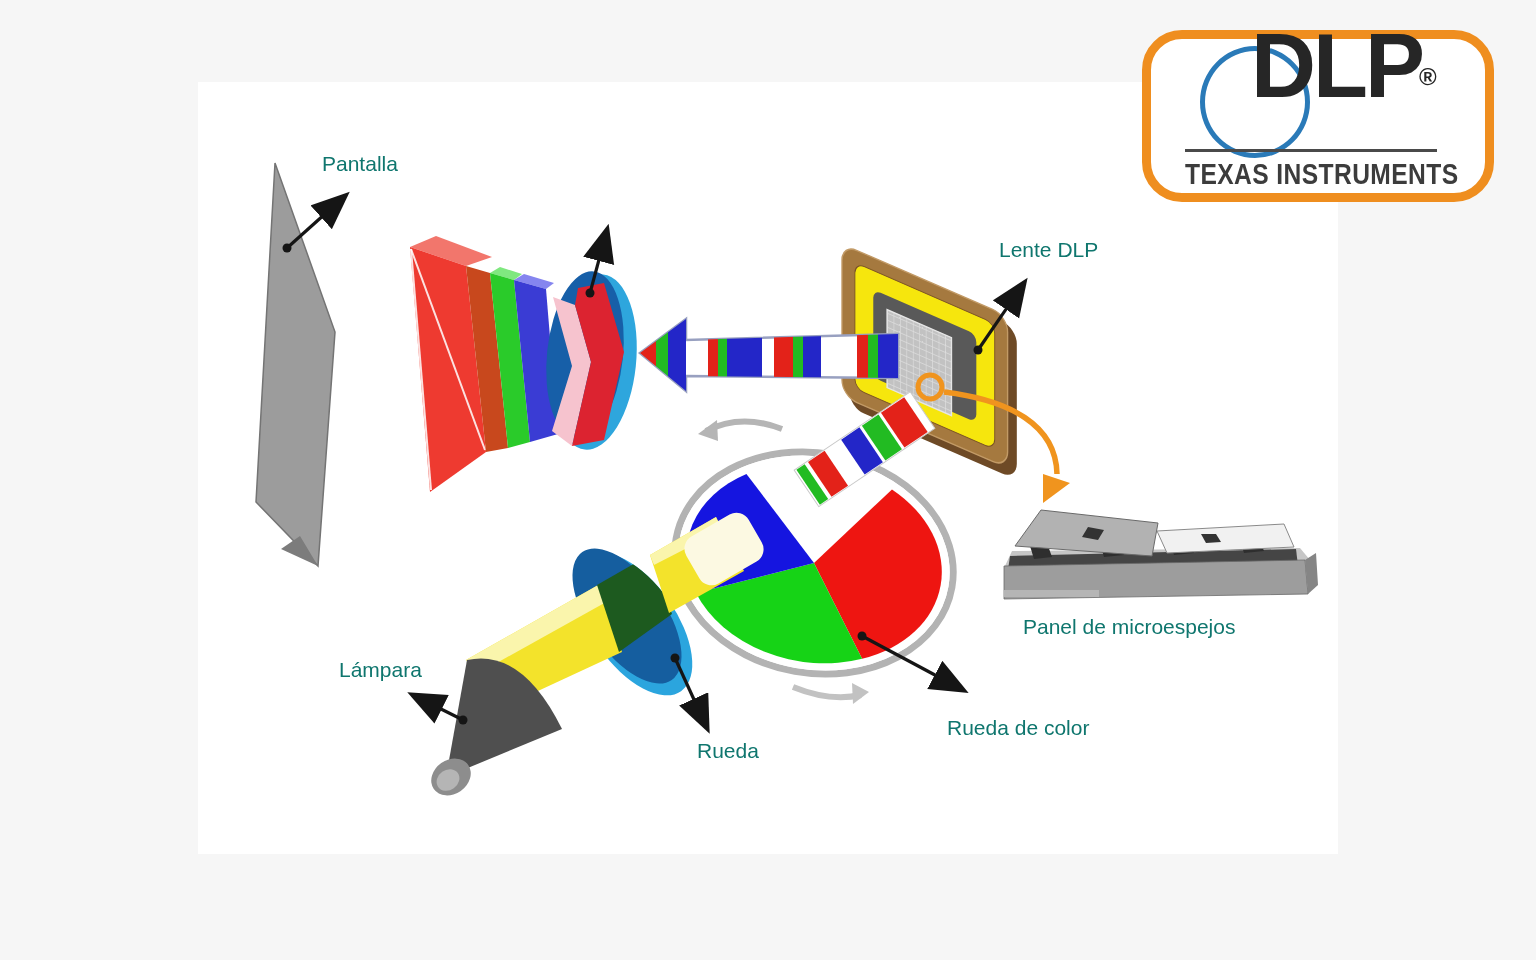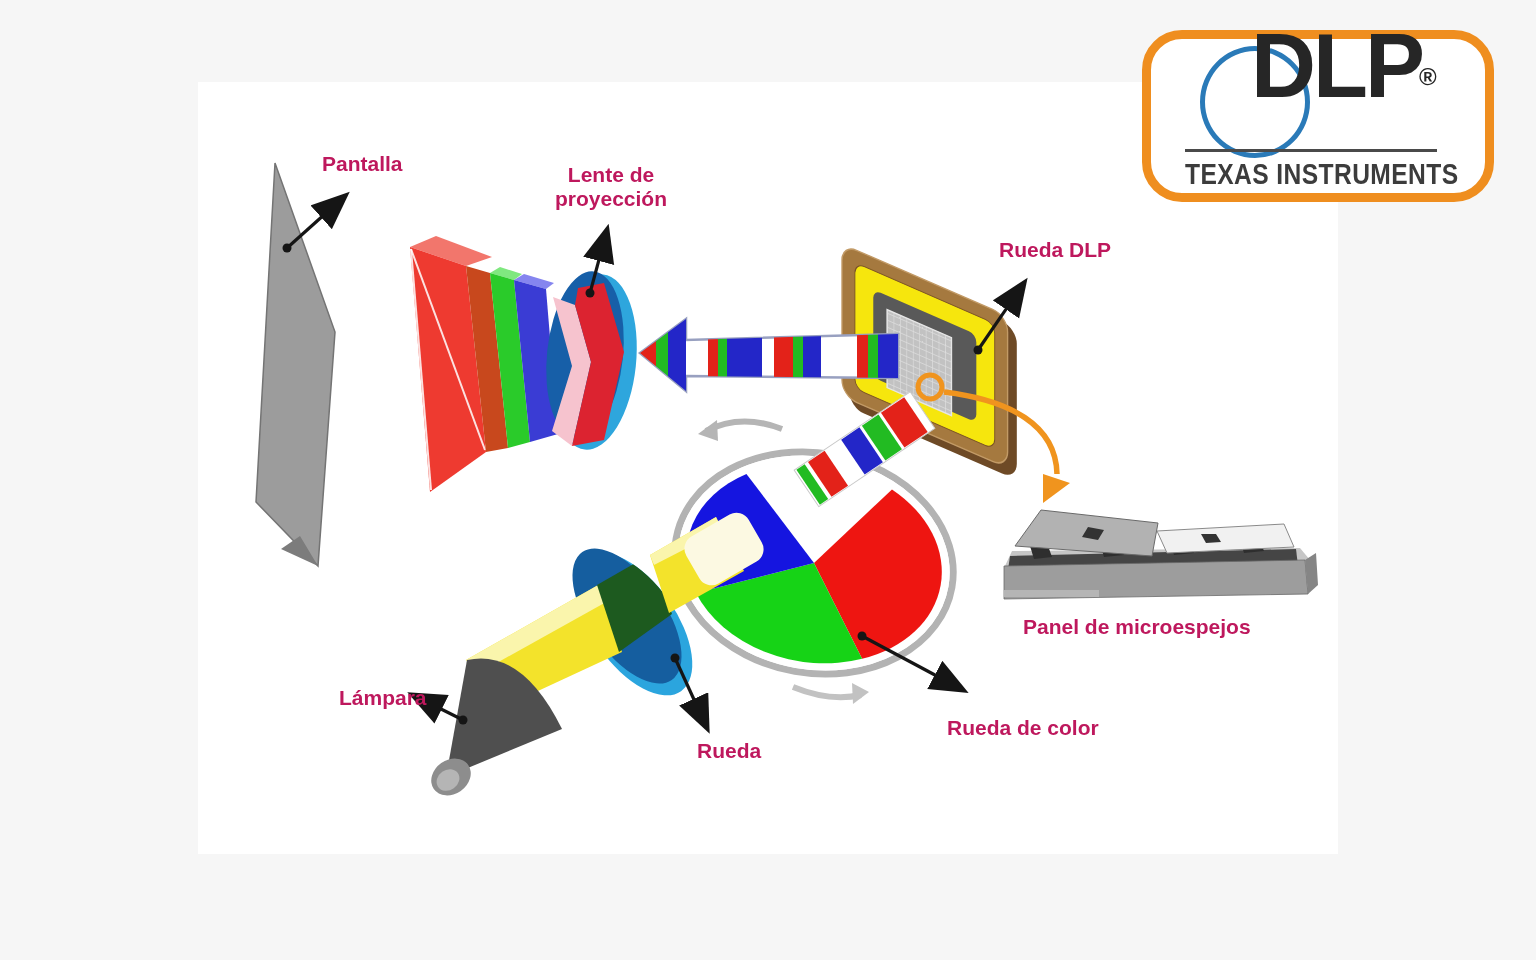--- a/index.html
+++ b/index.html
@@ -1,19 +1,19 @@
 <!DOCTYPE html>
 <html><head>
 <meta charset="utf-8">
 <style>
   html,body{margin:0;padding:0;background:#e9e9e9;}
   .stage{position:relative;width:1536px;height:960px;background:#f6f6f6;overflow:hidden;
          font-family:"Liberation Sans",sans-serif;}
   .stage svg{position:absolute;left:0;top:0;}
-  .label{position:absolute;font-weight:bold;font-size:21px;color:#be185d;
+  .label{position:absolute;font-weight:normal;font-size:21px;color:#0f766e;
          white-space:nowrap;line-height:1.12;}
   .label.center{text-align:center;}
   
   .logo{position:absolute;left:1142px;top:30px;width:352px;height:172px;background:#fff;
         border:9px solid #ef8e1f;border-radius:40px;box-sizing:border-box;}
   .logo .circle{position:absolute;left:49px;top:7px;width:110px;height:112px;
         border:5px solid #2a7ab8;border-radius:50%;box-sizing:border-box;background:transparent;}
   .logo .rule{position:absolute;left:34px;top:110px;width:252px;height:3px;background:#4a4a4a;}
   .logo .brand{position:absolute;left:100px;top:27px;font-size:90px;font-weight:bold;
         letter-spacing:-3px;color:#262626;line-height:0;}
@@ -179,26 +179,22 @@
     <line x1="463" y1="720" x2="413" y2="695" marker-end="url(#ah)"></line>
         <circle cx="463" cy="720" r="4.5" stroke="none"></circle>
     <line x1="675" y1="658" x2="707" y2="728" marker-end="url(#ah)"></line>
         <circle cx="675" cy="658" r="4.5" stroke="none"></circle>
     <line x1="862" y1="636" x2="963" y2="690" marker-end="url(#ah)"></line>
         <circle cx="862" cy="636" r="4.5" stroke="none"></circle>
   </g>
 </svg>
 
 <div class="label" style="left:322px;top:152px;">Pantalla</div>
-<div class="label center" style="left:536px;top:163px;width:150px;">
-  <div>Lente de</div>
-  <div>proyección</div>
-</div>
-<div class="label" style="left:999px;top:238px;">Rueda DLP</div>
-<div class="label" style="left:339px;top:658px;margin-top:28px;">Lámpara</div>
+<div class="label" style="left:999px;top:238px;">Lente DLP</div>
+<div class="label" style="left:339px;top:658px;">Lámpara</div>
 <div class="label" style="left:697px;top:739px;">Rueda</div>
 <div class="label" style="left:947px;top:702px;margin-top:14px;">Rueda de color</div>
 <div class="label" style="left:1023px;top:615px;">Panel de microespejos</div>
 
 <div class="logo">
   <div class="circle"></div>
   <div class="rule"></div>
   <div class="brand">DLP</div>
   <div class="reg">®</div>
   <div class="company">TEXAS INSTRUMENTS</div>

